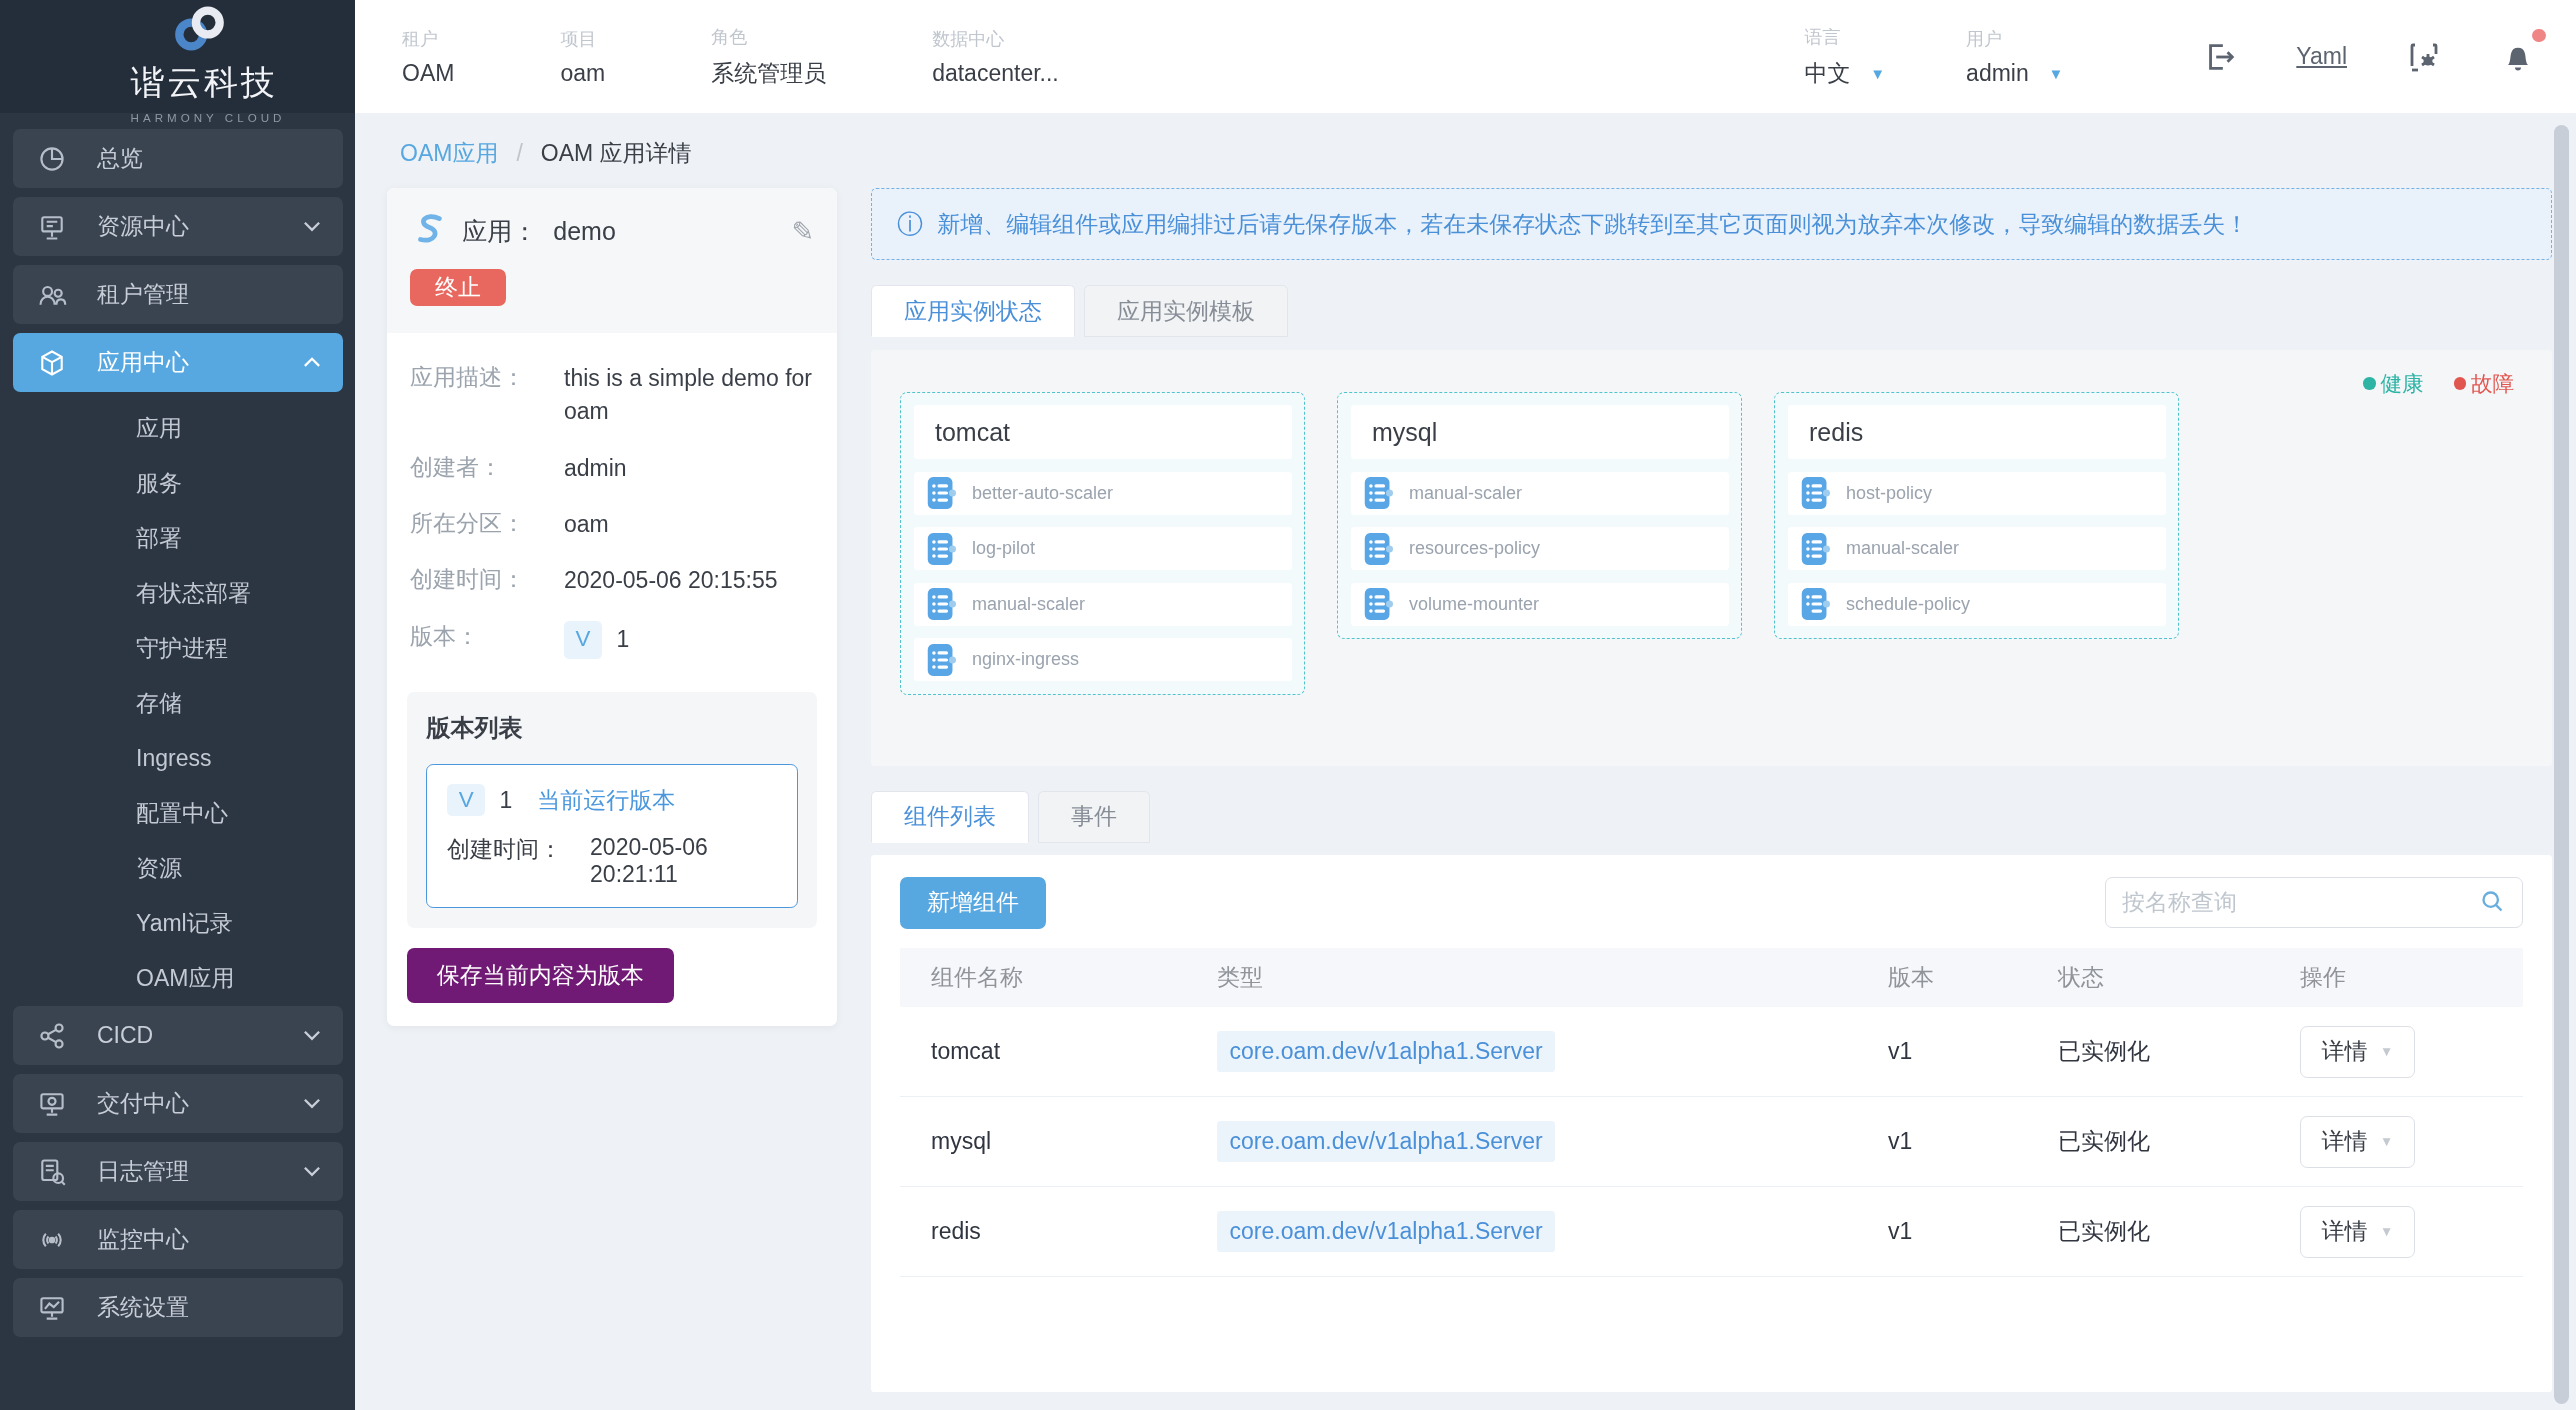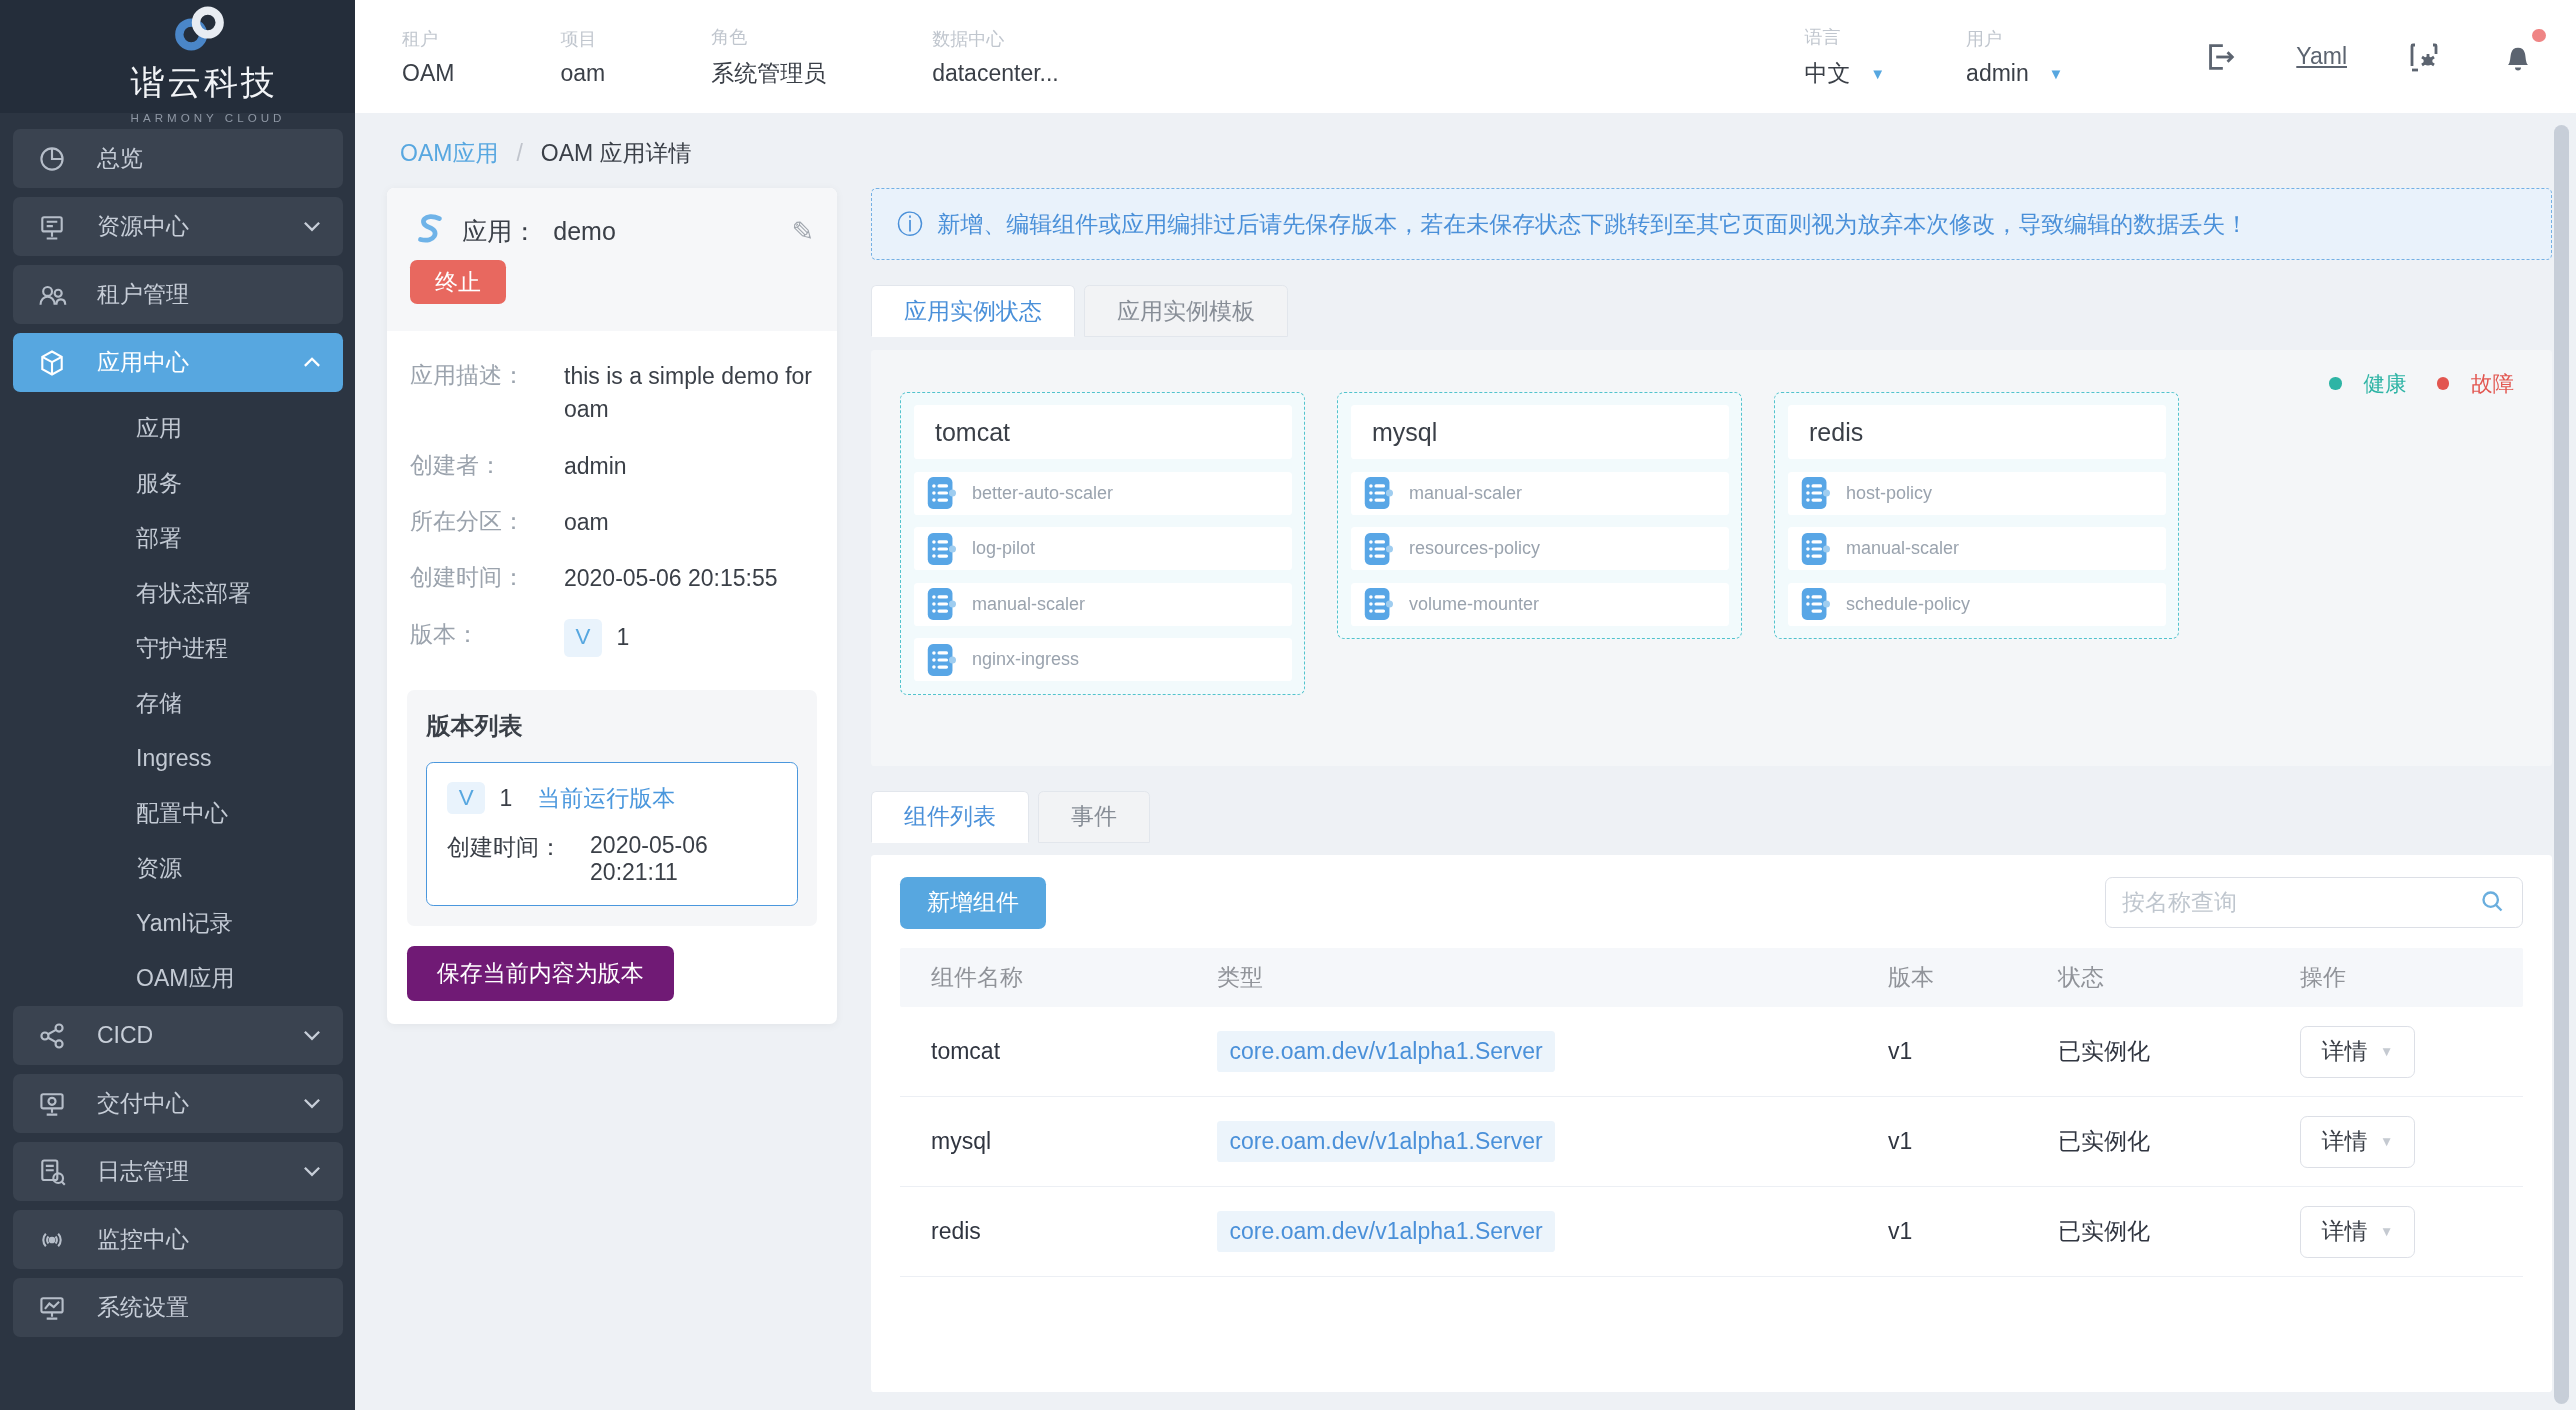--- a/index.html
+++ b/index.html
@@ -43,21 +43,21 @@
   .bc-current { color:#3a3f47; }
 
   
   .app-card { position:absolute; left:32px; top:75px; width:450px; background:#ffffff; border-radius:7.2px;
     box-shadow:0 1.8px 9px rgba(0,0,0,0.05); overflow:hidden; }
   .card-top { background:#f6f7f9; padding:23px 23px 27px 23px; }
   .card-title-row { display:flex; align-items:center; }
   .ct-label { font-size:25px; color:#3a3f47; margin-left:14.3px; }
   .ct-name { font-size:25px; color:#3a3f47; margin-left:16px; }
   .ct-edit { margin-left:auto; color:#a0a6ae; font-size:27px; cursor:pointer; }
-  .terminate-btn { margin-top:8px; height:44px; padding:0 25px; background:#e8685f; color:#ffffff; font-size:23px;
+  .terminate-btn { margin-top:17px; height:37px; padding:0 25px; background:#e8685f; color:#ffffff; font-size:23px;
     border:none; border-radius:7.2px; cursor:pointer; }
   .card-fields { background:#ffffff; padding:29px 23px 5.4px 23px; }
   .field { display:flex; margin-bottom:23px; font-size:23px; }
   .f-label { width:154px; color:#9ba3ad; flex:none; }
   .f-value { color:#3a3f47; flex:1; line-height:1.45; }
   .v-badge { display:inline-block; background:#e9f3fc; color:#57a7e0; font-size:22.4px; padding:2.7px 11.6px; border-radius:5.4px; margin-right:14.3px; }
   .version-panel { margin:5.4px 19.7px 19.7px 19.7px; background:#f5f6f8; border-radius:7.2px; padding:19.7px; }
   .vp-title { font-size:24px; font-weight:bold; color:#3a3f47; margin-bottom:19.7px; }
   .version-box { background:#ffffff; border:1.8px solid #4a97dd; border-radius:7.2px; padding:19.7px 19.7px; cursor:pointer; }
   .vb-row1 { display:flex; align-items:center; font-size:23px; color:#3a3f47; }
@@ -72,21 +72,21 @@
   .alert { height:72px; background:#e9f2fb; border:1.8px dashed #74b0e4; border-radius:5.4px;
     display:flex; align-items:center; padding:0 25px; color:#4a90d9; font-size:23px; }
   .alert .info-ic { font-size:26px; margin-right:14.3px; flex:none; }
   .tabs { display:flex; margin-top:25px; height:52px; }
   .tab { height:52px; padding:0 32px; display:flex; align-items:center; font-size:23px; border:1.8px solid #e2e6ec;
     background:#f2f3f5; color:#878d96; border-radius:5.4px 5.4px 0 0; margin-right:9px; cursor:pointer; }
   .tab.active { background:#ffffff; color:#4a90d9; border-bottom-color:#ffffff; }
 
   .panel1 { margin-top:12.5px; height:416px; background:#f4f6f8; border-radius:3.6px; position:relative; }
   .legend { position:absolute; top:19.7px; right:38px; display:flex; gap:30px; font-size:21.5px; align-items:center; }
-  .legend-item { display:flex; align-items:center; gap:22px; }
+  .legend-item { display:flex; align-items:center; gap:5px; }
   .legend-dot { width:12.5px; height:12.5px; border-radius:50%; }
   .inst-row { position:absolute; top:42px; left:29px; display:flex; gap:32px; align-items:flex-start; }
   .inst-box { width:405px; border:1.8px dashed #52c3cd; border-radius:7.2px; background:#f2fafc; padding:12.5px; }
   .inst-head { background:#ffffff; border-radius:3.6px; height:54px; display:flex; align-items:center; padding:0 21.5px;
     font-size:25px; color:#3a3f47; margin-bottom:12.5px; }
   .trait { background:#ffffff; border-radius:3.6px; height:43px; display:flex; align-items:center; padding:0 12.5px;
     margin-bottom:12.5px; color:#9aa3ae; font-size:18px; cursor:pointer; }
   .trait:last-child { margin-bottom:0; }
   .trait svg { margin-right:16px; flex:none; }
 

